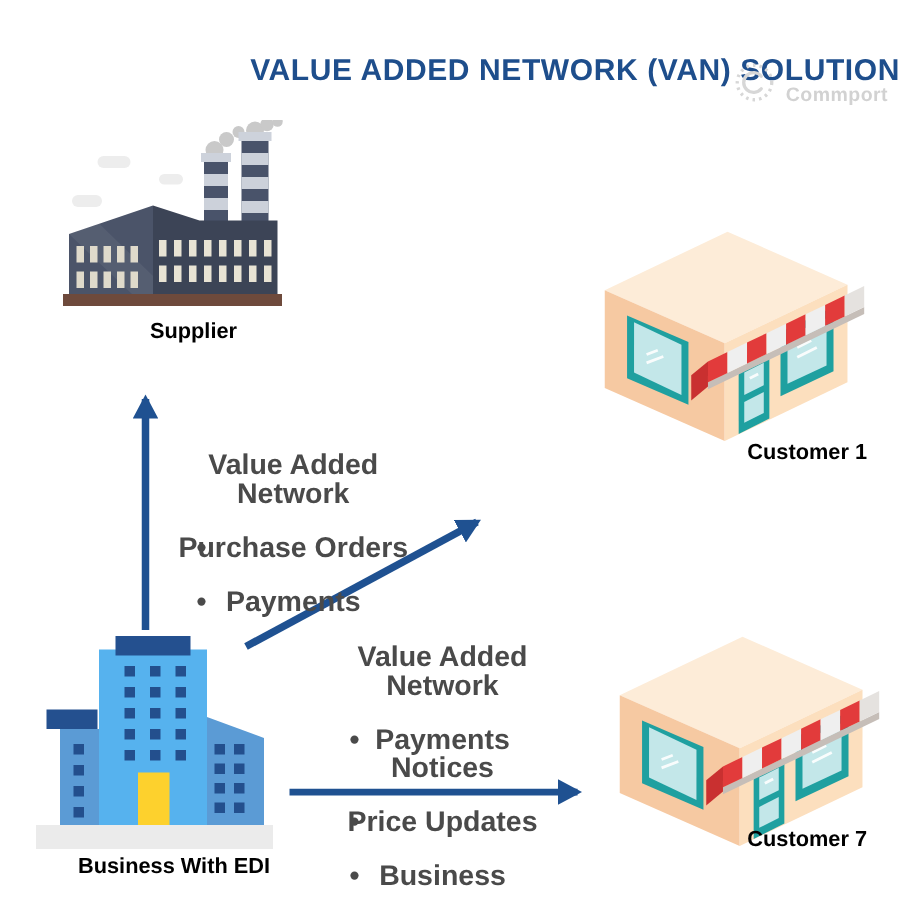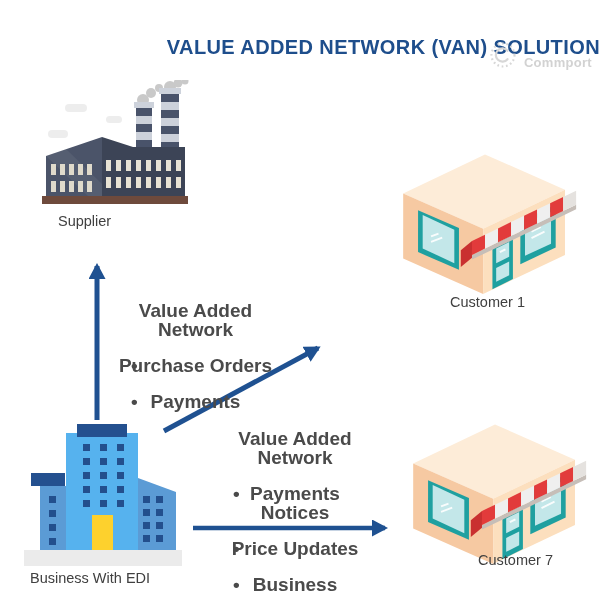--- a/index.html
+++ b/index.html
@@ -10,21 +10,21 @@
   .title{
     position:absolute;left:0;top:36px;width:600px;text-align:right;
     font-size:20px;font-weight:bold;letter-spacing:.4px;color:#1e4e8c;
   }
   .logo{
     position:absolute;right:8px;top:24px;display:flex;align-items:flex-end;gap:6px;margin-top:16px;
   }
   .logo-text{font-size:13px;font-weight:bold;color:#d2d2d2;letter-spacing:.3px;}
   .node-icon{position:absolute;}
   .node-label{
-    position:absolute;text-align:left;font-size:14.5px;font-weight:normal;color:#404040;
+    position:absolute;text-align:right;font-size:14.5px;font-weight:bold;color:#000000;
   }
   .flow-block{
     position:absolute;font-size:19px;font-weight:bold;color:#4a4a4a;line-height:19px;
   }
   .flow-heading{text-align:center;margin-bottom:5px;}
   .flow-item{position:relative;text-align:center;margin-top:17px;}
   .flow-item::before{content:"\2022";position:absolute;left:18px;top:0;}
   .arrows{position:absolute;left:0;top:0;pointer-events:none;}
 </style>
 </head>
@@ -127,21 +127,21 @@
     <polygon points="86,110 198,56 198,61 86,115" fill="#c6beb8"></polygon>
     <polygon points="86,95 100,88.25 100,103.25 86,110" fill="#e23b3b"></polygon>
     <polygon points="100,88.25 114,81.5 114,96.5 100,103.25" fill="#efefef"></polygon>
     <polygon points="114,81.5 128,74.75 128,89.75 114,96.5" fill="#e23b3b"></polygon>
     <polygon points="128,74.75 142,68 142,83 128,89.75" fill="#efefef"></polygon>
     <polygon points="142,68 156,61.25 156,76.25 142,83" fill="#e23b3b"></polygon>
     <polygon points="156,61.25 170,54.5 170,69.5 156,76.25" fill="#efefef"></polygon>
     <polygon points="170,54.5 184,47.75 184,62.75 170,69.5" fill="#e23b3b"></polygon>
     <polygon points="184,47.75 198,41 198,56 184,62.75" fill="#e5e2df"></polygon>
   </svg>
-  <div class="node-label" style="left:450px;top:294px;width:100px;">Customer 1</div>
+  <div class="node-label" style="left:478px;top:294px;width:100px;">Customer 1</div>
 
   <svg class="node-icon" style="left:402px;top:421px;" width="186" height="152" viewBox="0 0 200 160">
     <polygon points="100,2 186,40 98,82 12,44" fill="#fdecd8"></polygon>
     <polygon points="12,44 98,82 98,152 12,114" fill="#f6c9a2"></polygon>
     <polygon points="98,82 186,40 186,110 98,152" fill="#fcdfbe"></polygon>
     <polygon points="28,62 72,81 72,126 28,107" fill="#1fa0a0"></polygon>
     <polygon points="33,67 67,83 67,119 33,103" fill="#c3e7e9"></polygon>
     <path d="M42,90 l8,-3 M42,96 l12,-4.5" stroke="#ffffff" stroke-width="2" opacity=".9"></path>
     <polygon points="138,74 176,56 176,102 138,120" fill="#1fa0a0"></polygon>
     <polygon points="143,77 171,64 171,98 143,111" fill="#c3e7e9"></polygon>

